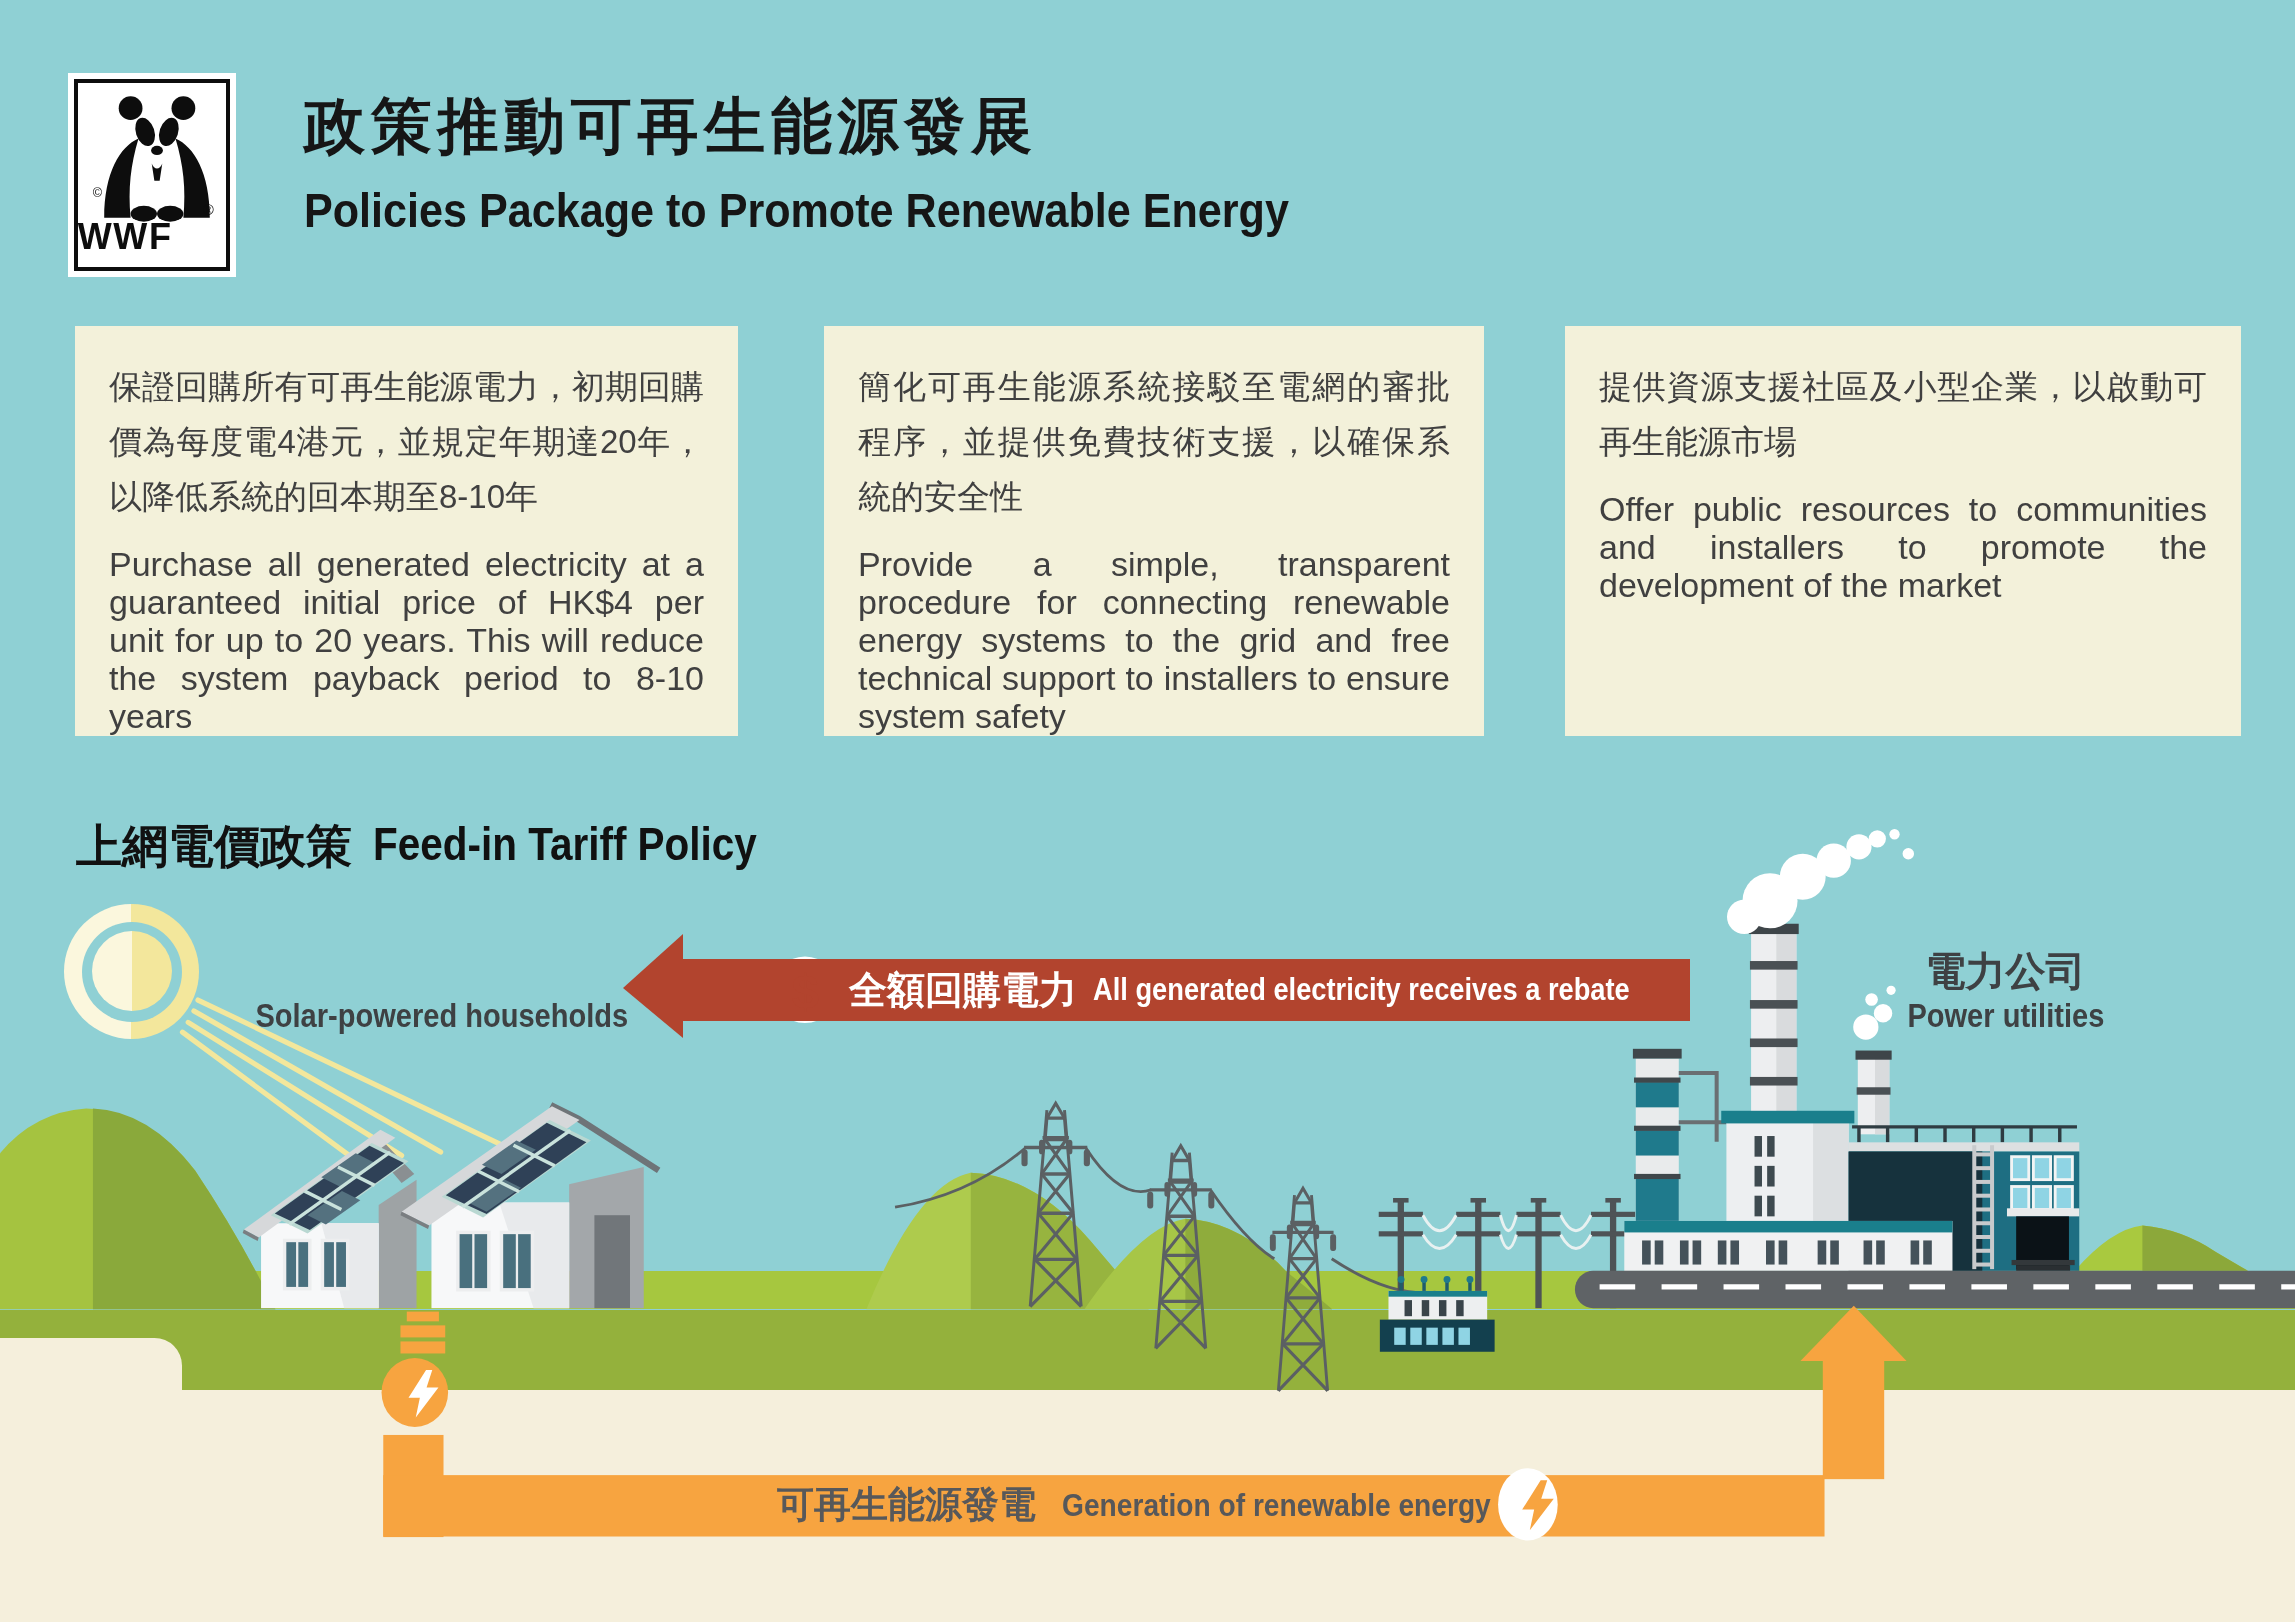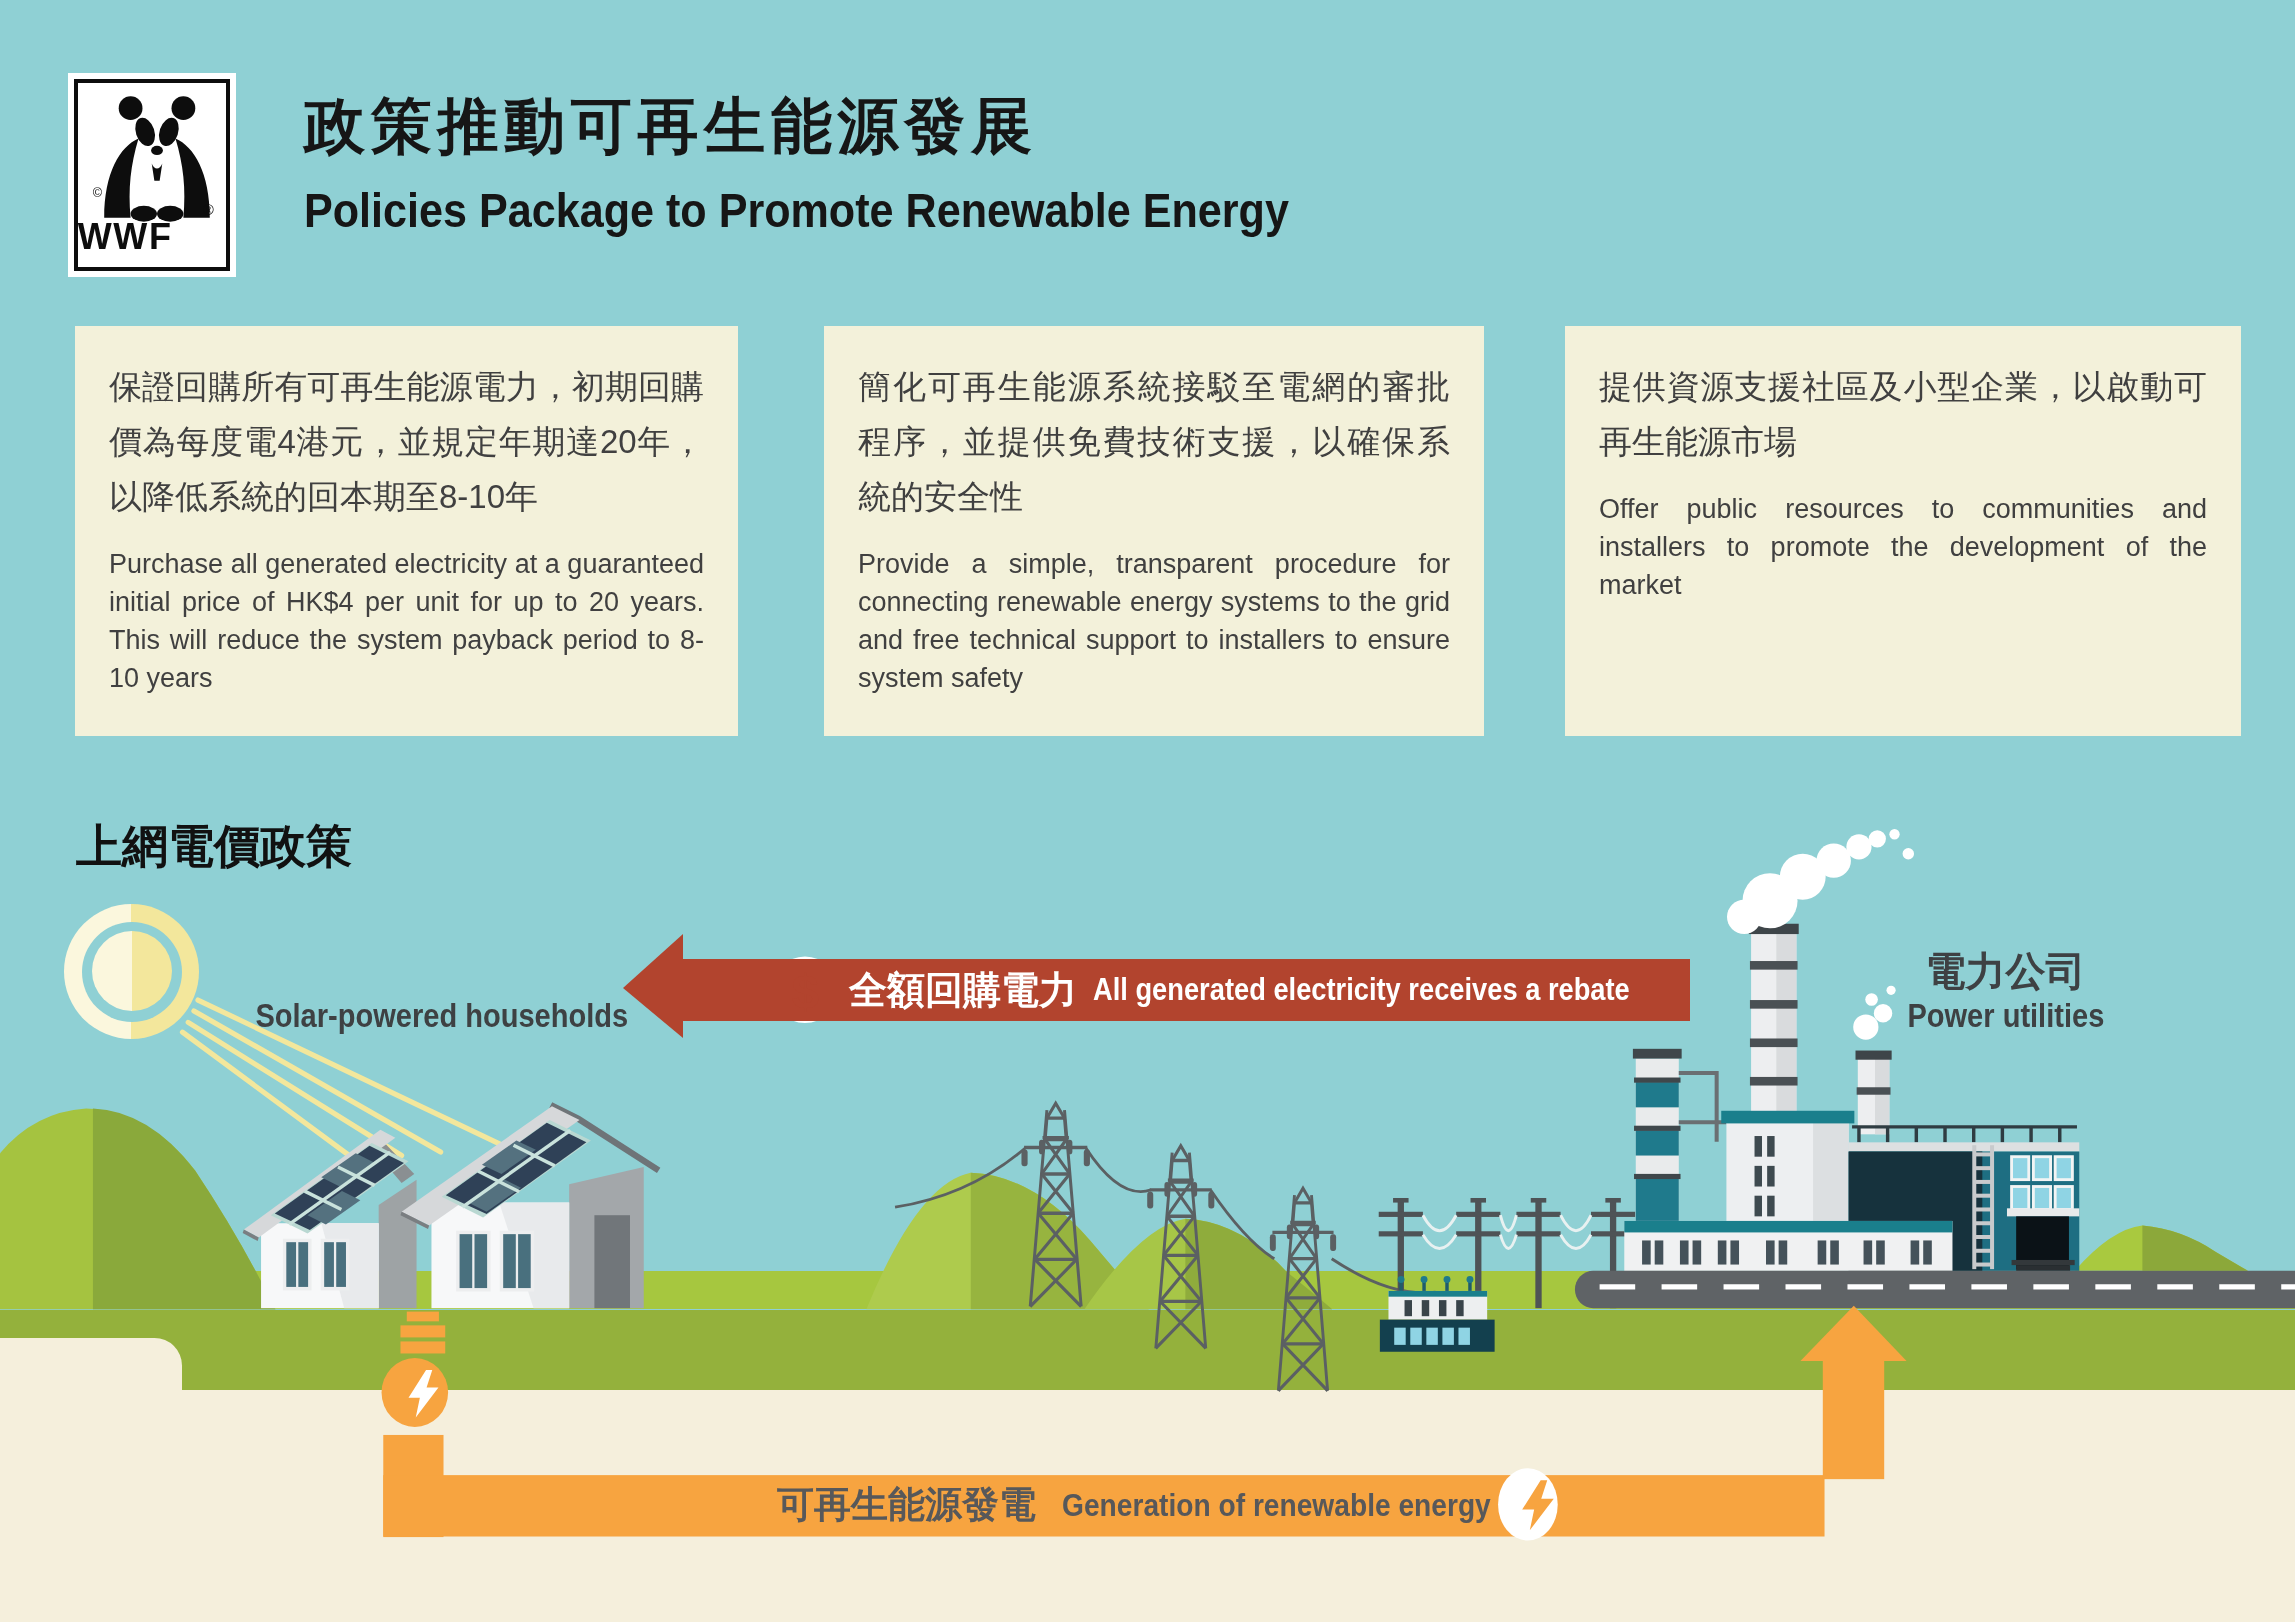--- a/index.html
+++ b/index.html
@@ -13,21 +13,21 @@
   .logo-frame{position:absolute;left:5.7px;top:5.7px;right:5.7px;bottom:5.7px;border:4px solid #0d0d0d;}
   .logo-wwf{position:absolute;left:0;right:0;bottom:9.2px;text-align:left;font-weight:bold;font-size:36px;letter-spacing:1.7px;color:#0d0d0d;}
   .logo-reg{position:absolute;right:12.6px;bottom:49px;font-size:15px;color:#0d0d0d;}
   .logo-copy{position:absolute;left:15px;bottom:67px;font-size:12.6px;color:#0d0d0d;}
   .title-zh{left:304px;top:86px;font-size:61px;font-weight:bold;color:#161616;letter-spacing:5.7px;}
   .title-en{left:304px;top:182px;font-size:49px;font-weight:bold;color:#161616;}
   
   .card{top:326px;height:410px;background:#F3F1DA;box-sizing:border-box;padding:33px 34px;}
   .card p{margin:0;color:#404040;text-align:justify;}
   .card .zh{font-size:33px;line-height:55px;margin-bottom:20.7px;}
-  .card .en{font-size:27px;line-height:38px;}
+  .card .en{font-size:34px;line-height:38px;}
   
   .sec-zh{left:76px;top:816px;font-size:46px;font-weight:bold;color:#111;}
   .sec-en{left:373px;top:817px;font-size:46px;font-weight:bold;color:#111;}
   
   .strip-light{left:0;top:1271px;width:2295px;height:38px;background:#A6C73F;}
   .band-dark{left:0;top:1310px;width:2295px;height:81px;background:#94B13C;}
   .cream-main{left:0;top:1390px;width:2295px;height:232px;background:#F5EFDC;}
   .cream-step{left:0;top:1338px;width:182px;height:115px;background:#F5EFDC;border-top-right-radius:27.5px;}
   
   .sun-outer{left:64px;top:904px;width:135px;height:135px;border-radius:50%;background:linear-gradient(90deg,#FBF7DD 50%,#F3E79C 50%);}
@@ -417,19 +417,20 @@
   <div class="abs card" style="left:824px;width:660px;">
     <p class="zh">簡化可再生能源系統接駁至電網的審批程序，並提供免費技術支援，以確保系統的安全性</p>
     <p class="en">Provide a simple, transparent procedure for connecting renewable energy systems to the grid and free technical support to installers to ensure system safety</p>
   </div>
   <div class="abs card" style="left:1565px;width:676px;">
     <p class="zh">提供資源支援社區及小型企業，以啟動可再生能源市場</p>
     <p class="en">Offer public resources to communities and installers to promote the development of the market</p>
   </div>
 
   <div class="abs sec-zh">上網電價政策</div>
+  <div class="abs sec-en"><span class="cond">Feed-in Tariff Policy</span></div>
 
   <div class="abs lbl solar-en"><span class="cond-c">Solar-powered households</span></div>
   <div class="abs lbl power-zh">電力公司</div>
   <div class="abs lbl power-en"><span class="cond-c">Power utilities</span></div>
 
 </div>
 
 
 </body></html>

